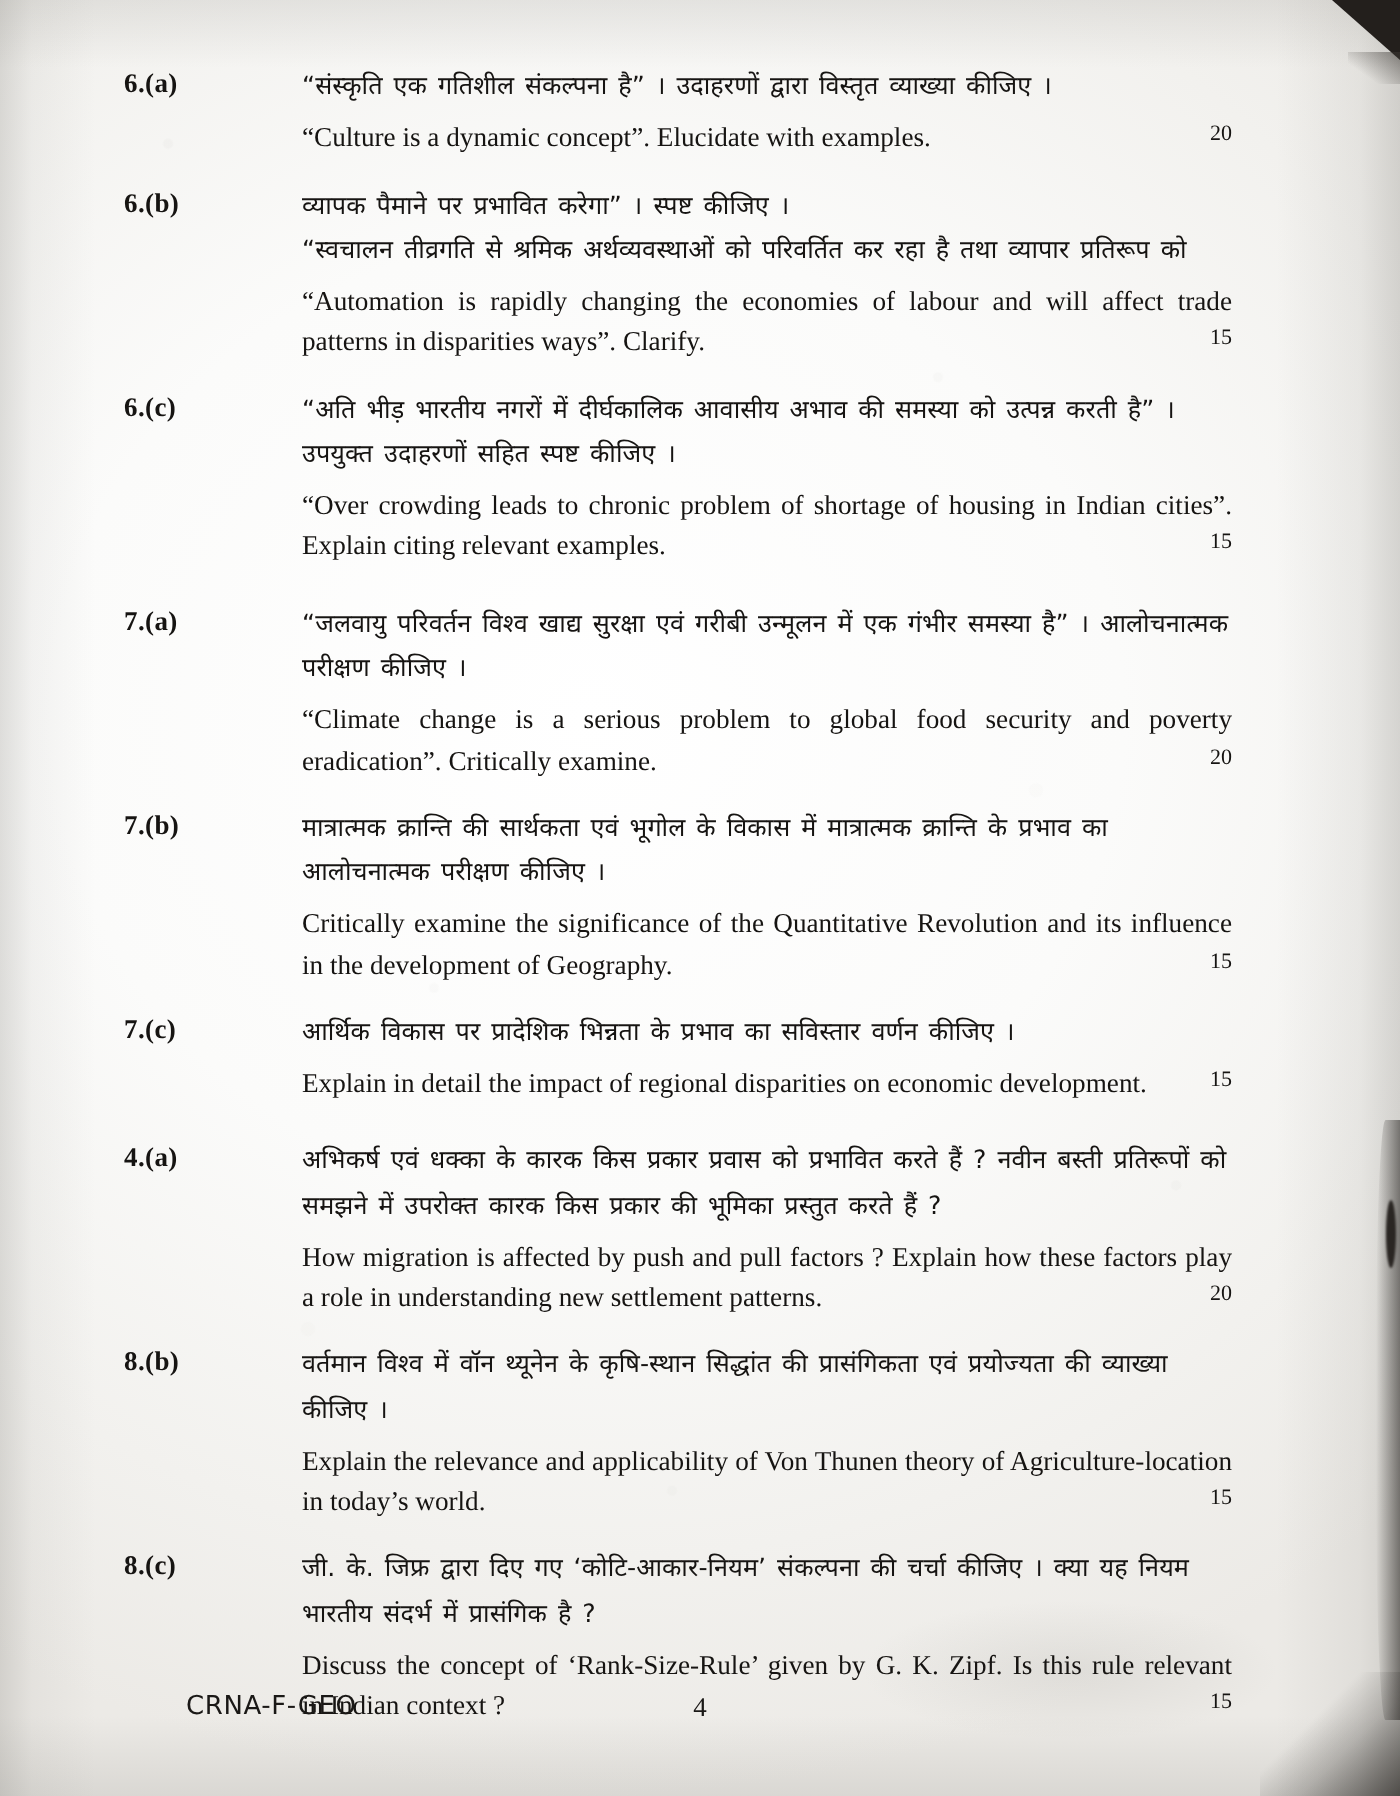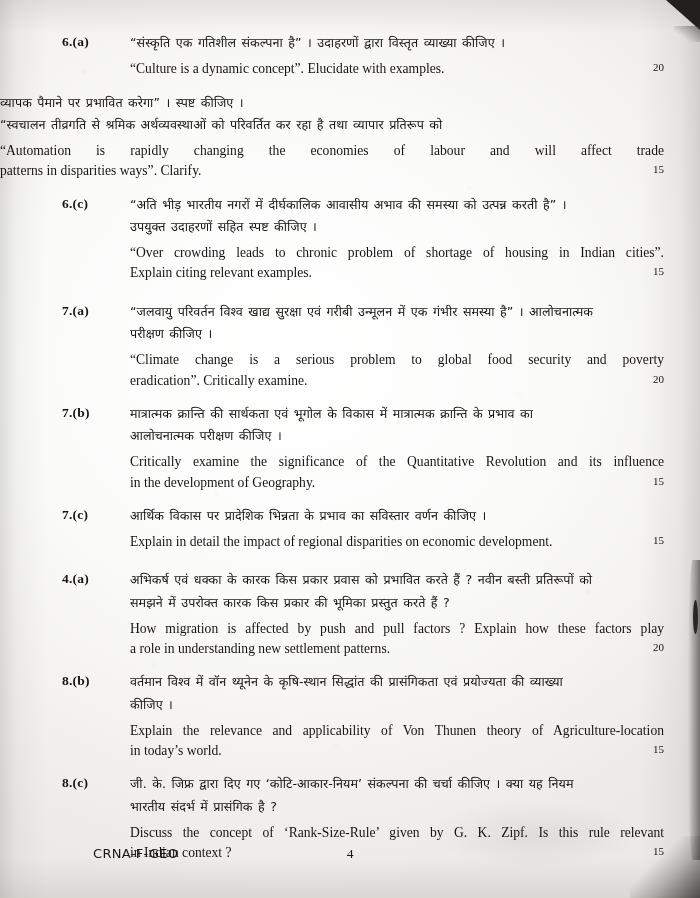--- a/index.html
+++ b/index.html
@@ -113,21 +113,22 @@
     padding-left: 62px;
     box-sizing: content-box;
     font-weight: bold;
     font-size: 13.5px;
     line-height: 1.55;
     white-space: nowrap;
     letter-spacing: .2px;
   }
   .qbody {
     flex: 1 1 auto;
-    padding-right: 36px;
+    padding-right: 84px;
+    margin-left: 21px;
   }
 
   
   .hi {
     font-family: "DejaVu Sans", sans-serif;
     font-size: 12.6px;
     line-height: 1.78;
     text-align: justify;
     text-align-last: left;
     letter-spacing: .05px;
@@ -211,20 +212,21 @@
           <p class="hi">“संस्कृति एक गतिशील संकल्पना है” । उदाहरणों द्वारा विस्तृत व्याख्या कीजिए ।</p>
           <div class="gap-s"></div>
           <div class="en marks-line">
             <span class="txt">“Culture is a dynamic concept”. Elucidate with examples.</span>
             <span class="marks">20</span>
           </div>
         </div>
       </div>
       <div class="gap-m"></div>
       <div class="qblock">
+        <div class="qnum">6.(b)</div>
         <div class="qbody">
           <p class="hi">व्यापक पैमाने पर प्रभावित करेगा” । स्पष्ट कीजिए ।</p>
           <p class="hi">“स्वचालन तीव्रगति से श्रमिक अर्थव्यवस्थाओं को परिवर्तित कर रहा है तथा व्यापार प्रतिरूप को</p>
           <div class="gap-s"></div>
           <p class="en just-all">“Automation is rapidly changing the economies of labour and will affect trade</p>
           <div class="en marks-line">
             <span class="txt">patterns in disparities ways”. Clarify.</span>
             <span class="marks">15</span>
           </div>
         </div>

